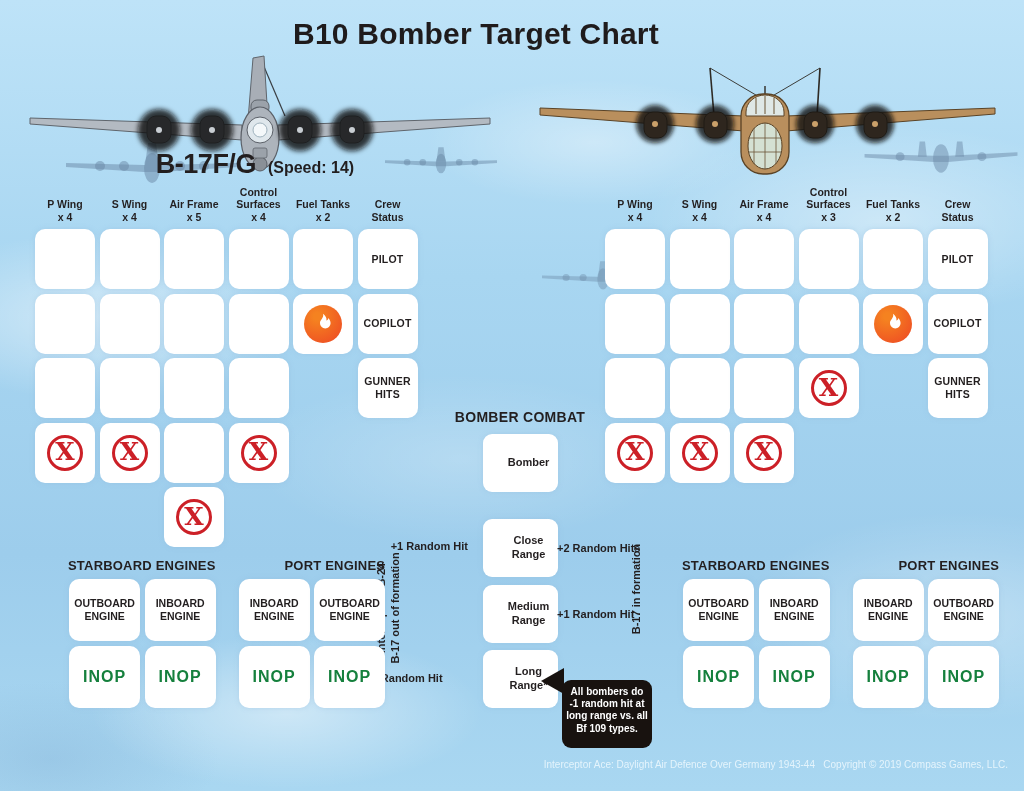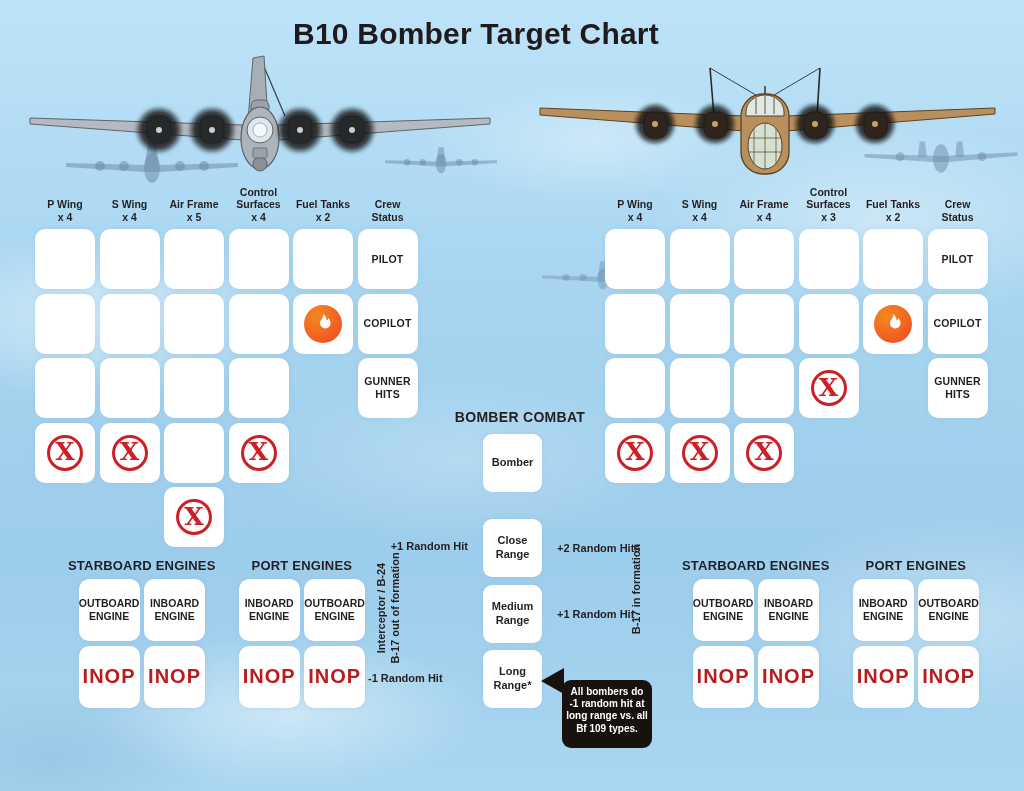--- a/index.html
+++ b/index.html
@@ -32,37 +32,37 @@
   .crew-label{font-size:10.5px;font-weight:bold;color:#221e1f;text-align:center;white-space:pre-line;line-height:1.25;letter-spacing:.2px;}
   .xicon{width:36px;height:36px;border:3.5px solid #cc2027;border-radius:50%;display:flex;align-items:center;justify-content:center;
          color:#cc2027;font-family:"DejaVu Serif",serif;font-weight:bold;font-size:25px;line-height:1;padding-bottom:2px;box-sizing:border-box;}
   .fireicon{width:38px;height:38px;border-radius:50%;background:radial-gradient(circle at 35% 30%,#f58220 10%,#ef5323 80%);
             display:flex;align-items:center;justify-content:center;}
   .fireicon svg{width:26px;height:26px;display:block;}
   
   .combat-heading{font-size:14px;font-weight:bold;color:#231f20;text-align:center;letter-spacing:.3px;}
   .cbox{width:59px;height:58px;background:#fff;border-radius:9px;display:flex;align-items:center;justify-content:center;
         font-size:11px;font-weight:600;color:#231f20;text-align:center;white-space:pre-line;line-height:1.25;
-        box-shadow:0 0 5px rgba(140,180,215,.35);}
+        box-shadow:0 0 5px rgba(140,180,215,.35);padding-left:16px;}
   .rlabel{font-size:11px;font-weight:600;color:#231f20;white-space:nowrap;}
   .axis{font-size:11px;font-weight:bold;color:#231f20;text-align:center;white-space:pre-line;line-height:1.25;}
   .rot{transform:rotate(-90deg);}
   .bubble{width:86px;height:60px;background:#18120f;border-radius:9px;color:#fff;font-size:10px;font-weight:bold;
           text-align:center;white-space:pre-line;line-height:1.22;padding:6px 2px 2px 2px;margin-top:31px;}
   .bubble-arrow{width:0;height:0;border-top:13px solid transparent;border-bottom:13px solid transparent;border-right:23px solid #18120f;}
   
   .engine-side{display:flex;gap:23px;}
-  .egroup{display:flex;flex-direction:column;align-items:center;}
+  .egroup{display:flex;flex-direction:column;align-items:flex-end;}
   .etitle{font-size:13px;font-weight:bold;color:#231f20;white-space:nowrap;margin-bottom:6px;letter-spacing:.2px;}
   .erow{display:flex;gap:4.5px;}
   .inoprow{margin-top:4.5px;}
-  .ebox{width:61px;height:62px;background:#fff;border-radius:10px;display:flex;align-items:center;justify-content:center;
+  .ebox{width:71px;height:62px;background:#fff;border-radius:10px;display:flex;align-items:center;justify-content:center;
         box-shadow:0 0 5px rgba(140,180,215,.35);}
   .elabel{font-size:10.5px;font-weight:bold;color:#221e1f;text-align:center;white-space:pre-line;line-height:1.25;}
-  .inoplabel{font-size:20px;font-weight:800;color:#b91c1c;letter-spacing:1px;}
+  .inoplabel{font-size:16px;font-weight:800;color:#15803d;letter-spacing:1px;}
   
   #credit{top:759px;right:16px;font-size:10px;color:rgba(233,246,253,.92);white-space:pre;}
 </style>
 </head>
 <body>
 
 <div id="stage">
 
   <svg class="abs" style="left:66px;top:134px;" width="172" height="54" viewBox="0 0 172 54">
     <g fill="rgba(105,135,165,.5)">
@@ -185,20 +185,24 @@
     <g fill="#caa06a">
       <circle cx="123" cy="68" r="3"></circle>
         <circle cx="183" cy="68" r="3"></circle>
         <circle cx="283" cy="68" r="3"></circle>
         <circle cx="343" cy="68" r="3"></circle>
     </g>
   </svg>
 
   <div class="abs" id="page-title">B10 Bomber Target Chart</div>
 
+  <div class="abs name-row" style="left:60px;top:149px;width:390px;">
+    <span class="bname">B-17F/G</span>
+    <span class="bspeed">(Speed: 14)</span>
+  </div>
 
   <div class="abs" style="left:35px;top:186px;">
     <div class="hdr-row">
         <div class="hdr">
           <div class="h-label">P Wing</div>
           <div class="h-mult">x 4</div>
         </div>
         <div class="hdr">
           <div class="h-label">S Wing</div>
           <div class="h-mult">x 4</div>
@@ -446,13 +450,14 @@
           <div class="ebox">
             <div class="inoplabel">INOP</div>
           </div>
           <div class="ebox">
             <div class="inoplabel">INOP</div>
           </div>
         </div>
       </div>
     </div>
 
+  <div class="abs" id="credit">Interceptor Ace: Daylight Air Defence Over Germany 1943-44   Copyright © 2019 Compass Games, LLC.</div>
 </div>
 
 </body></html>

